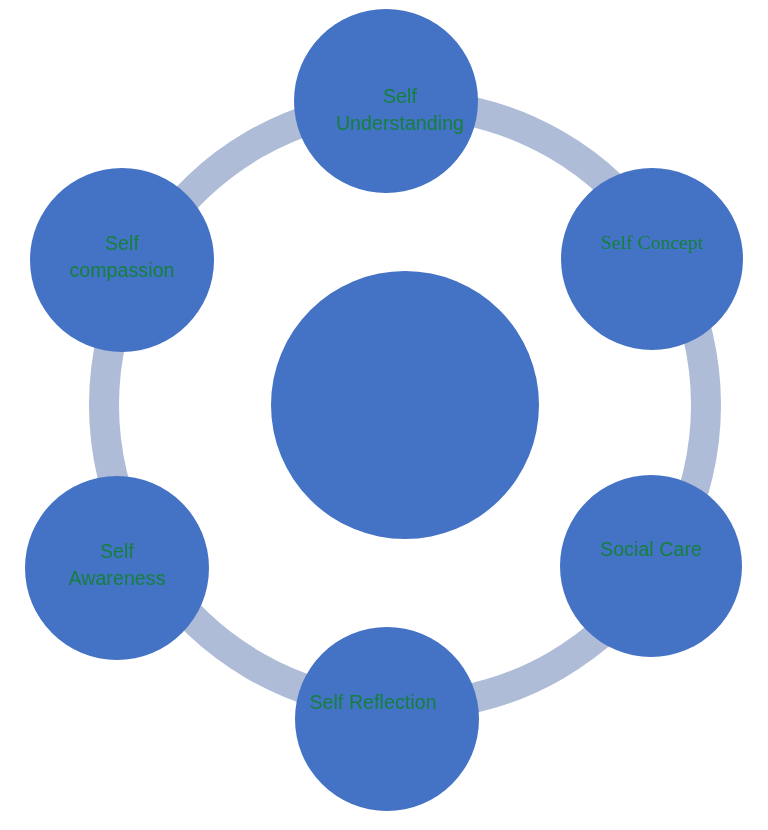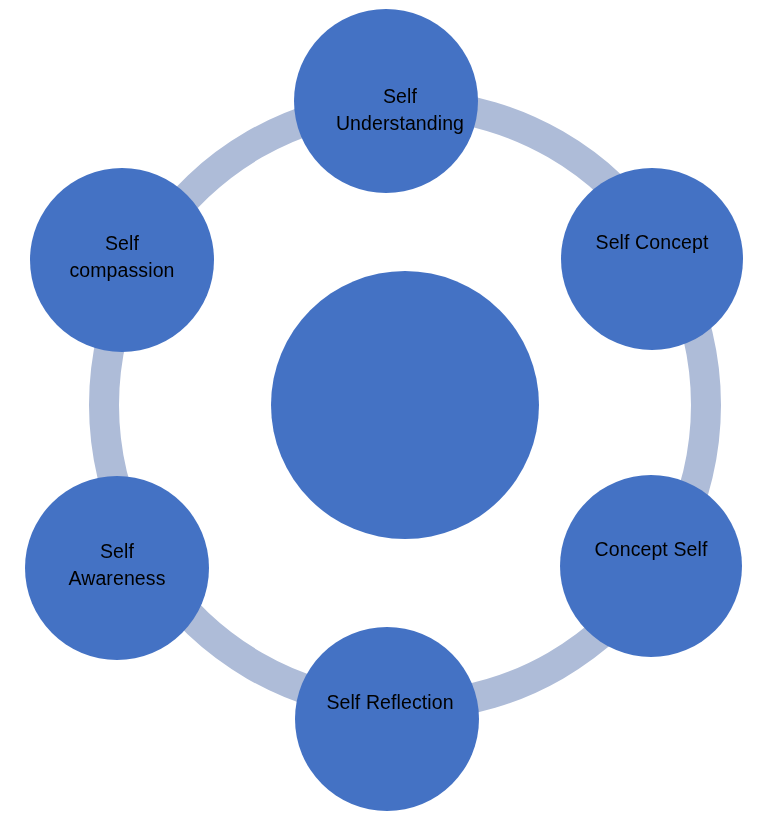--- a/index.html
+++ b/index.html
@@ -23,21 +23,21 @@
   #cycle-svg {
     position: absolute;
     left: 0;
     top: 0;
     width: 768px;
     height: 830px;
     display: block;
   }
   .node-label {
     position: absolute;
-    color: #000000;
+    color: #15803d;
     text-align: center;
     pointer-events: none;
     -webkit-font-smoothing: antialiased;
   }
   .satellite-label {
     font-size: 19.5px;
     line-height: 27px;
     font-weight: 400;
     letter-spacing: 0.1px;
     white-space: pre-line;
@@ -74,22 +74,22 @@
       </g>
     <g id="center-group">
         <circle cx="405" cy="405" r="134" fill="#4472c4"></circle>
       </g>
   </svg>
 
 
   <div id="satellite-labels">
       <div class="node-label satellite-label" style="width: 184px; left: 308px; top: 83px;">Self
 Understanding</div>
-      <div class="node-label satellite-label" style="width: 182px; left: 561px; top: 229px;">Self Concept</div>
-      <div class="node-label satellite-label" style="width: 182px; left: 560px; top: 536px;">Concept Self</div>
-      <div class="node-label satellite-label" style="width: 184px; left: 298px; top: 689px;">Self Reflection</div>
+      <div class="node-label satellite-label" style="width: 182px; left: 561px; top: 229px; font-family: Liberation Serif, serif;">Self Concept</div>
+      <div class="node-label satellite-label" style="width: 182px; left: 560px; top: 536px;">Social Care</div>
+      <div class="node-label satellite-label" style="width: 184px; left: 281px; top: 689px;">Self Reflection</div>
       <div class="node-label satellite-label" style="width: 184px; left: 25px; top: 538px;">Self
 Awareness</div>
       <div class="node-label satellite-label" style="width: 184px; left: 30px; top: 230px;">Self
 compassion</div>
     </div>
 
 </div>
 
 </body></html>

